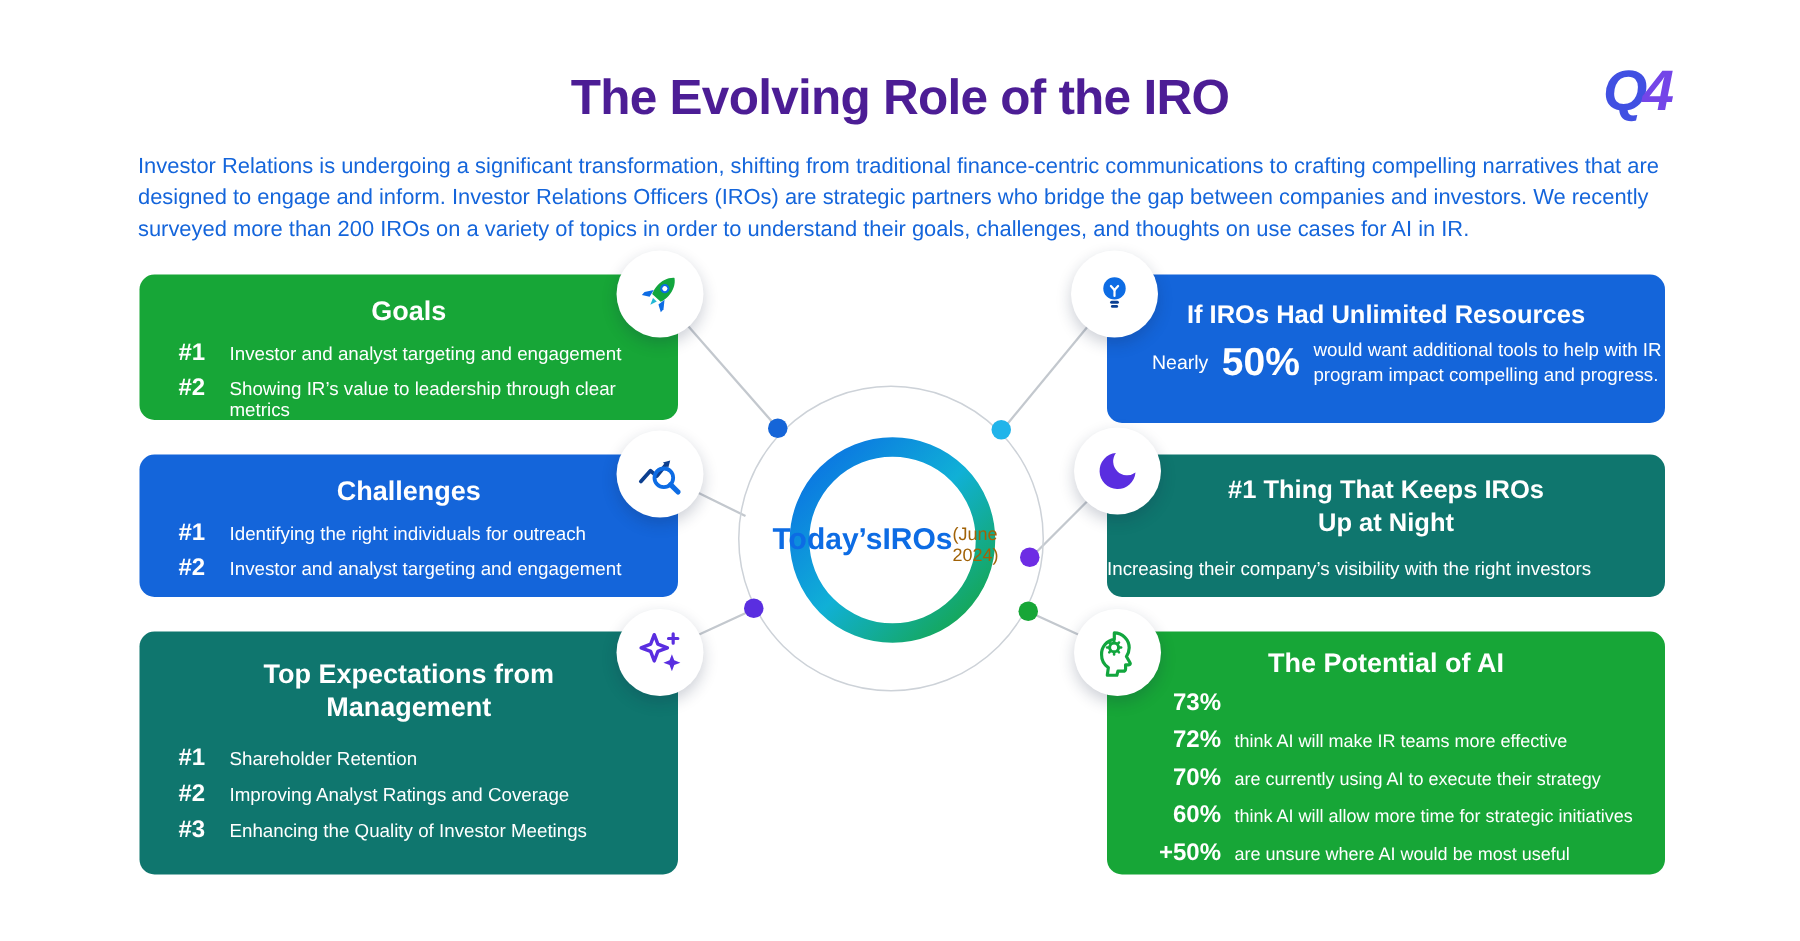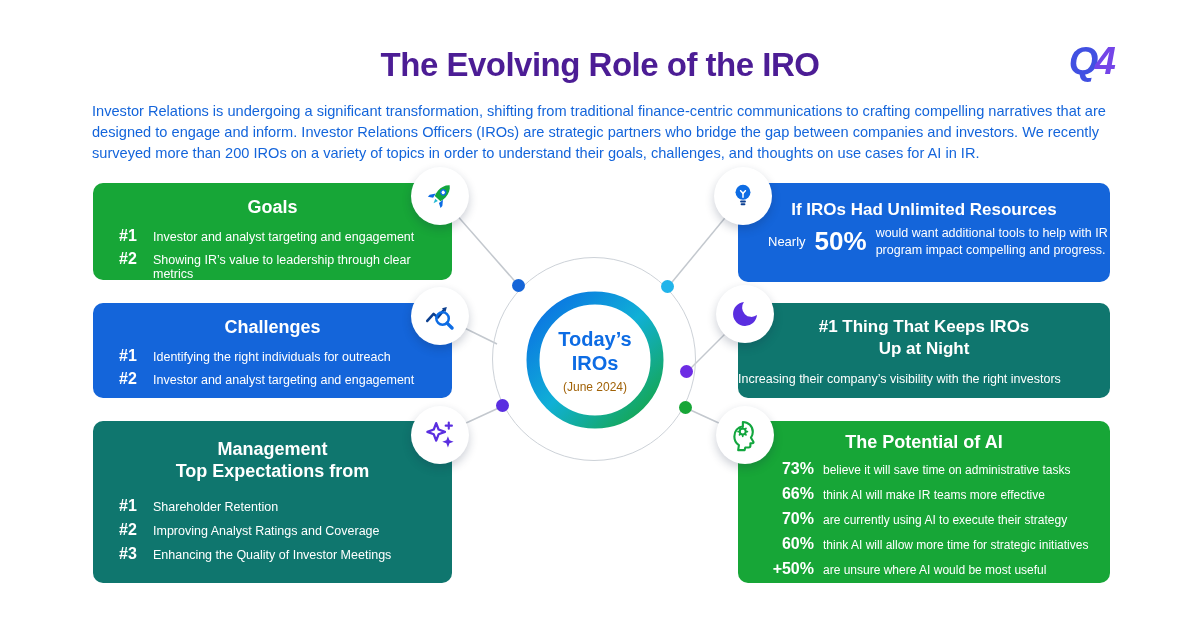--- a/index.html
+++ b/index.html
@@ -55,21 +55,21 @@
 
   .stat-row { display:flex; align-items:baseline; padding-left:26px; gap:9px; margin-top:6px; }
   .stat-row + .stat-row { margin-top:5px; }
   .stat { font-weight:bold; font-size:16px; min-width:50px; text-align:right; line-height:1.25; }
   .stat-text { font-size:12px; }
 
   .outer-circle { position:absolute; left:492px; top:257px; width:204px; height:204px;
                   border:1px solid #cdd2d8; border-radius:50%; z-index:3; background:transparent; }
   svg.ring { position:absolute; left:515px; top:280px; z-index:3; }
   .center-text { position:absolute; left:515px; top:280px; width:160px; height:160px; z-index:4;
-                 display:flex; flex-direction:column; align-items:center; justify-content:center; }
+                 display:flex; align-items:center; justify-content:center; }
   .center-line { font-size:20px; font-weight:bold; color:#0d6ce4; line-height:1.2; }
   .center-sub { font-size:12px; color:#a16207; margin-top:5px; }
 
   .dot { position:absolute; width:13px; height:13px; border-radius:50%; z-index:4; }
   .dot-goals        { left:512px; top:279px; background:#1565d8; }
   .dot-resources    { left:661px; top:280px; background:#21b4ea; }
   .dot-night        { left:680px; top:365px; background:#6d2ce4; }
   .dot-ai           { left:679px; top:401px; background:#17a637; }
   .dot-expectations { left:496px; top:399px; background:#5a2ee0; }
 
@@ -125,22 +125,22 @@
       <span class="num-text">Identifying the right individuals for outreach</span>
     </div>
     <div class="num-row">
       <span class="num">#2</span>
       <span class="num-text">Investor and analyst targeting and engagement</span>
     </div>
   </div>
 
   <div class="card bg-purple card-expectations">
     <div class="card-title">
+      <div>Top Expectations from</div>
       <div>Management</div>
-      <div>Top Expectations from</div>
     </div>
     <div class="num-row">
       <span class="num">#1</span>
       <span class="num-text">Shareholder Retention</span>
     </div>
     <div class="num-row">
       <span class="num">#2</span>
       <span class="num-text">Improving Analyst Ratings and Coverage</span>
     </div>
     <div class="num-row">
@@ -163,24 +163,23 @@
       <div>#1 Thing That Keeps IROs</div>
       <div>Up at Night</div>
     </div>
     <div class="night-text">Increasing their company’s visibility with the right investors</div>
   </div>
 
   <div class="card bg-green card-ai">
     <div class="card-title">The Potential of AI</div>
     <div class="stat-row">
       <span class="stat">73%</span>
-      <span class="stat-text">believe it will save time on administrative tasks</span>
-    </div>
-    <div class="stat-row">
-      <span class="stat">66%</span>
+    </div>
+    <div class="stat-row">
+      <span class="stat">72%</span>
       <span class="stat-text">think AI will make IR teams more effective</span>
     </div>
     <div class="stat-row">
       <span class="stat">70%</span>
       <span class="stat-text">are currently using AI to execute their strategy</span>
     </div>
     <div class="stat-row">
       <span class="stat">60%</span>
       <span class="stat-text">think AI will allow more time for strategic initiatives</span>
     </div>

